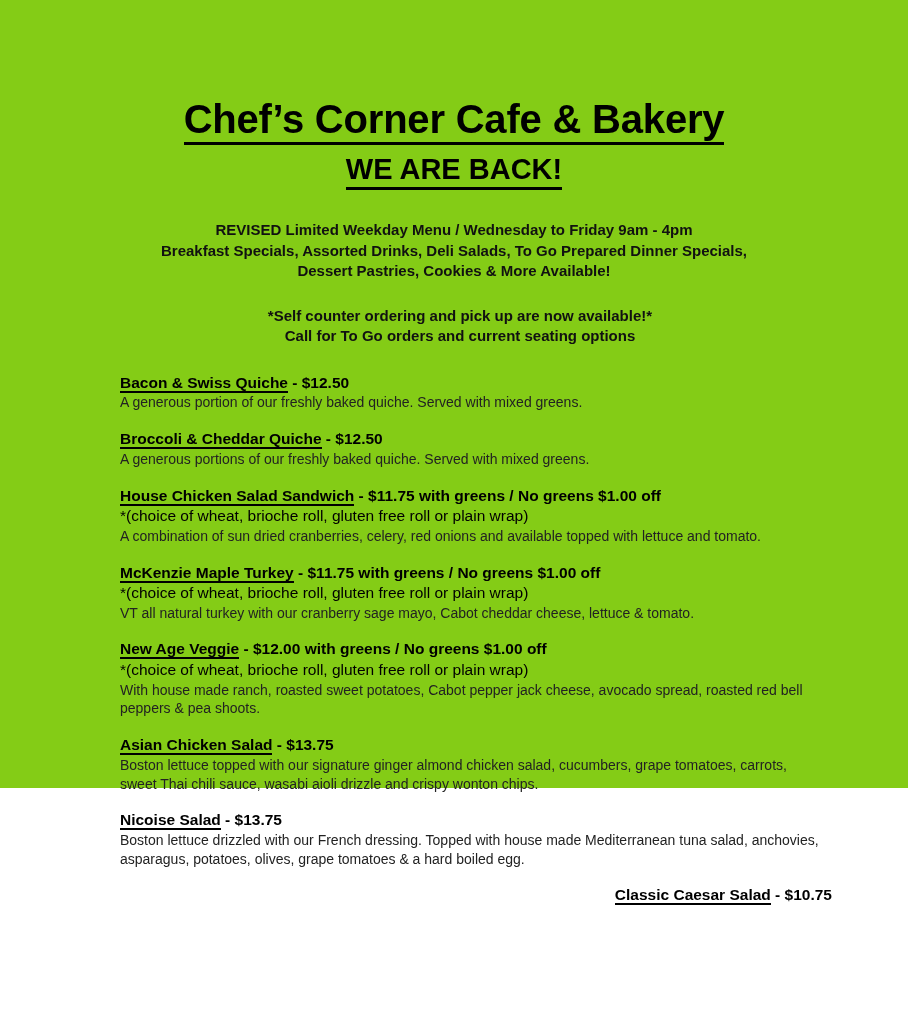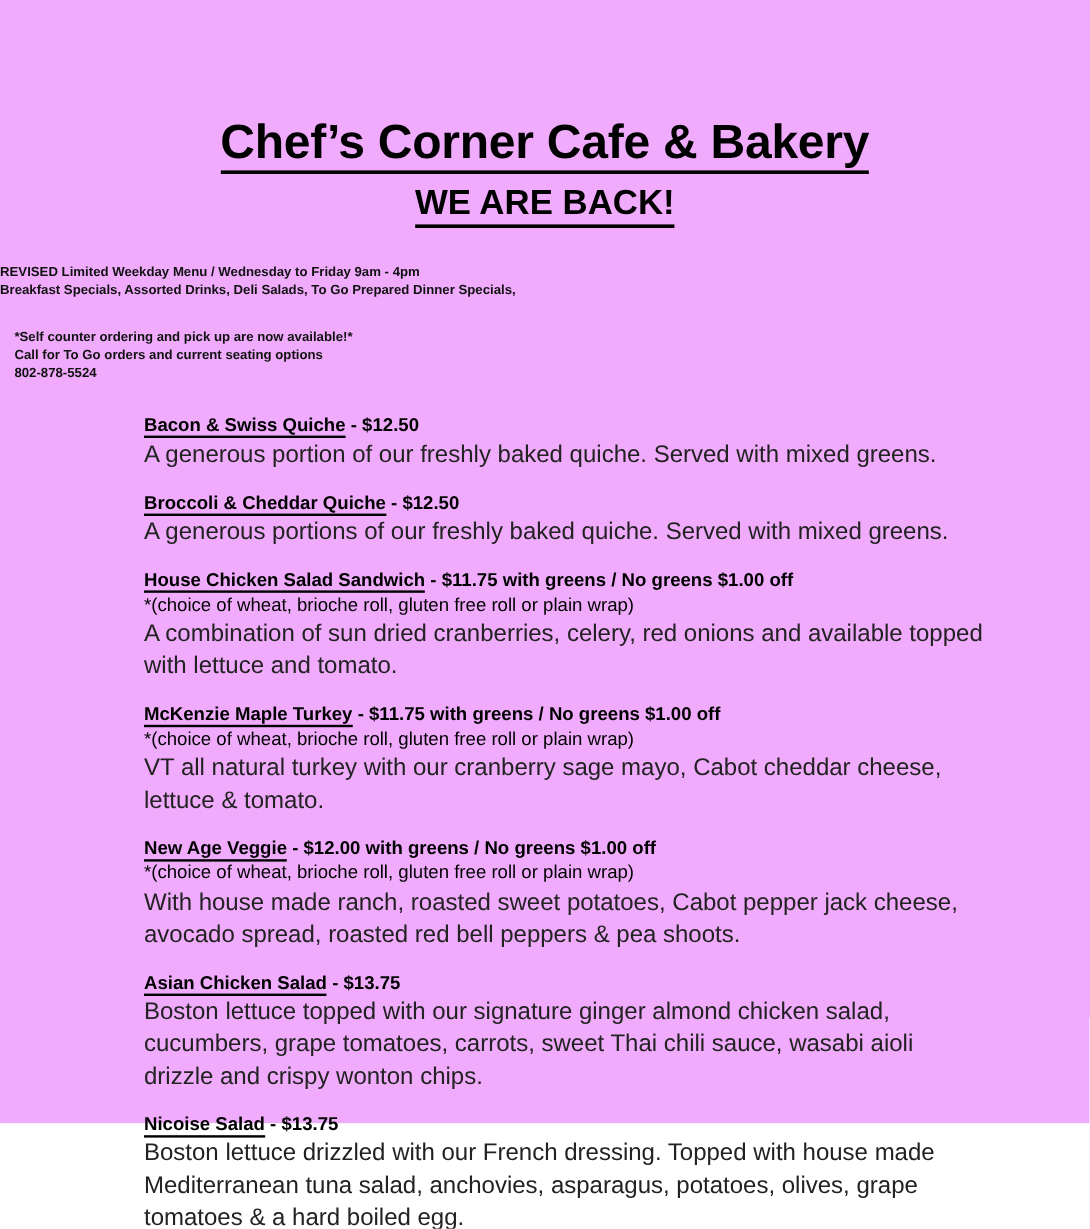--- a/index.html
+++ b/index.html
@@ -12,23 +12,23 @@
     width: 908px;
     height: 1024px;
     overflow: hidden;
     font-family: "Liberation Sans", sans-serif;
     color: #1a1a1a;
     -webkit-font-smoothing: antialiased;
   }
 
   .page {
     width: 908px;
-    height: 936px;
+    height: 788px;
     position: relative;
-    background: #f0abfc;
+    background: #84cc16;
     box-sizing: border-box;
   }
 
   
   .masthead {
     padding-top: 98px;
     text-align: center;
   }
   .restaurant-title {
     font-size: 40px;
@@ -51,22 +51,23 @@
     margin: 9px 0 0 0;
     color: #000;
     text-decoration: underline;
   }
   .we-are-back .u {
     border-bottom-width: 3px;
   }
 
   
   .info-block {
+    text-align: center;
     font-weight: bold;
-    font-size: 11px;
+    font-size: 15px;
     line-height: 1.37;
     color: #111;
   }
   .info-block.schedule { margin-top: 30px; }
   .info-block.ordering { margin-top: 24px; padding-left: 12px; }
   .info-line { display: block; white-space: nowrap; }
 
   
   .menu-list {
     margin: 26px 0 0 12px;
@@ -91,47 +92,47 @@
 
   .item-options {
     font-size: 15.5px;
     font-weight: normal;
     line-height: 1.33;
     color: #000;
     margin: 0;
   }
 
   .item-desc {
-    font-size: 20px;
+    font-size: 14px;
     font-weight: normal;
     line-height: 1.34;
     color: #222;
     margin: 0;
     max-width: 700px;
   }
 </style>
 </head>
 <body>
 
 <div class="page">
 
   <div class="masthead">
     <h1 class="restaurant-title"><span class="u">Chef’s Corner Cafe &amp; Bakery</span></h1>
     <div class="we-are-back"><span class="u">WE ARE BACK!</span></div>
   </div>
 
   <div class="info-block schedule">
     <span class="info-line">REVISED Limited Weekday Menu / Wednesday to Friday 9am - 4pm</span>
     <span class="info-line">Breakfast Specials, Assorted Drinks, Deli Salads, To Go Prepared Dinner Specials,</span>
+    <span class="info-line">Dessert Pastries, Cookies &amp; More Available!</span>
   </div>
 
   <div class="info-block ordering">
     <span class="info-line">*Self counter ordering and pick up are now available!*</span>
     <span class="info-line">Call for To Go orders and current seating options</span>
-    <span class="info-line">802-878-5524</span>
   </div>
 
   <ul class="menu-list">
 
     <li class="menu-item">
       <p class="item-heading"><span class="item-name">Bacon &amp; Swiss Quiche</span><span class="item-price"> - $12.50</span></p>
       <p class="item-desc">A generous portion of our freshly baked quiche. Served with mixed greens.</p>
     </li>
 
     <li class="menu-item">

